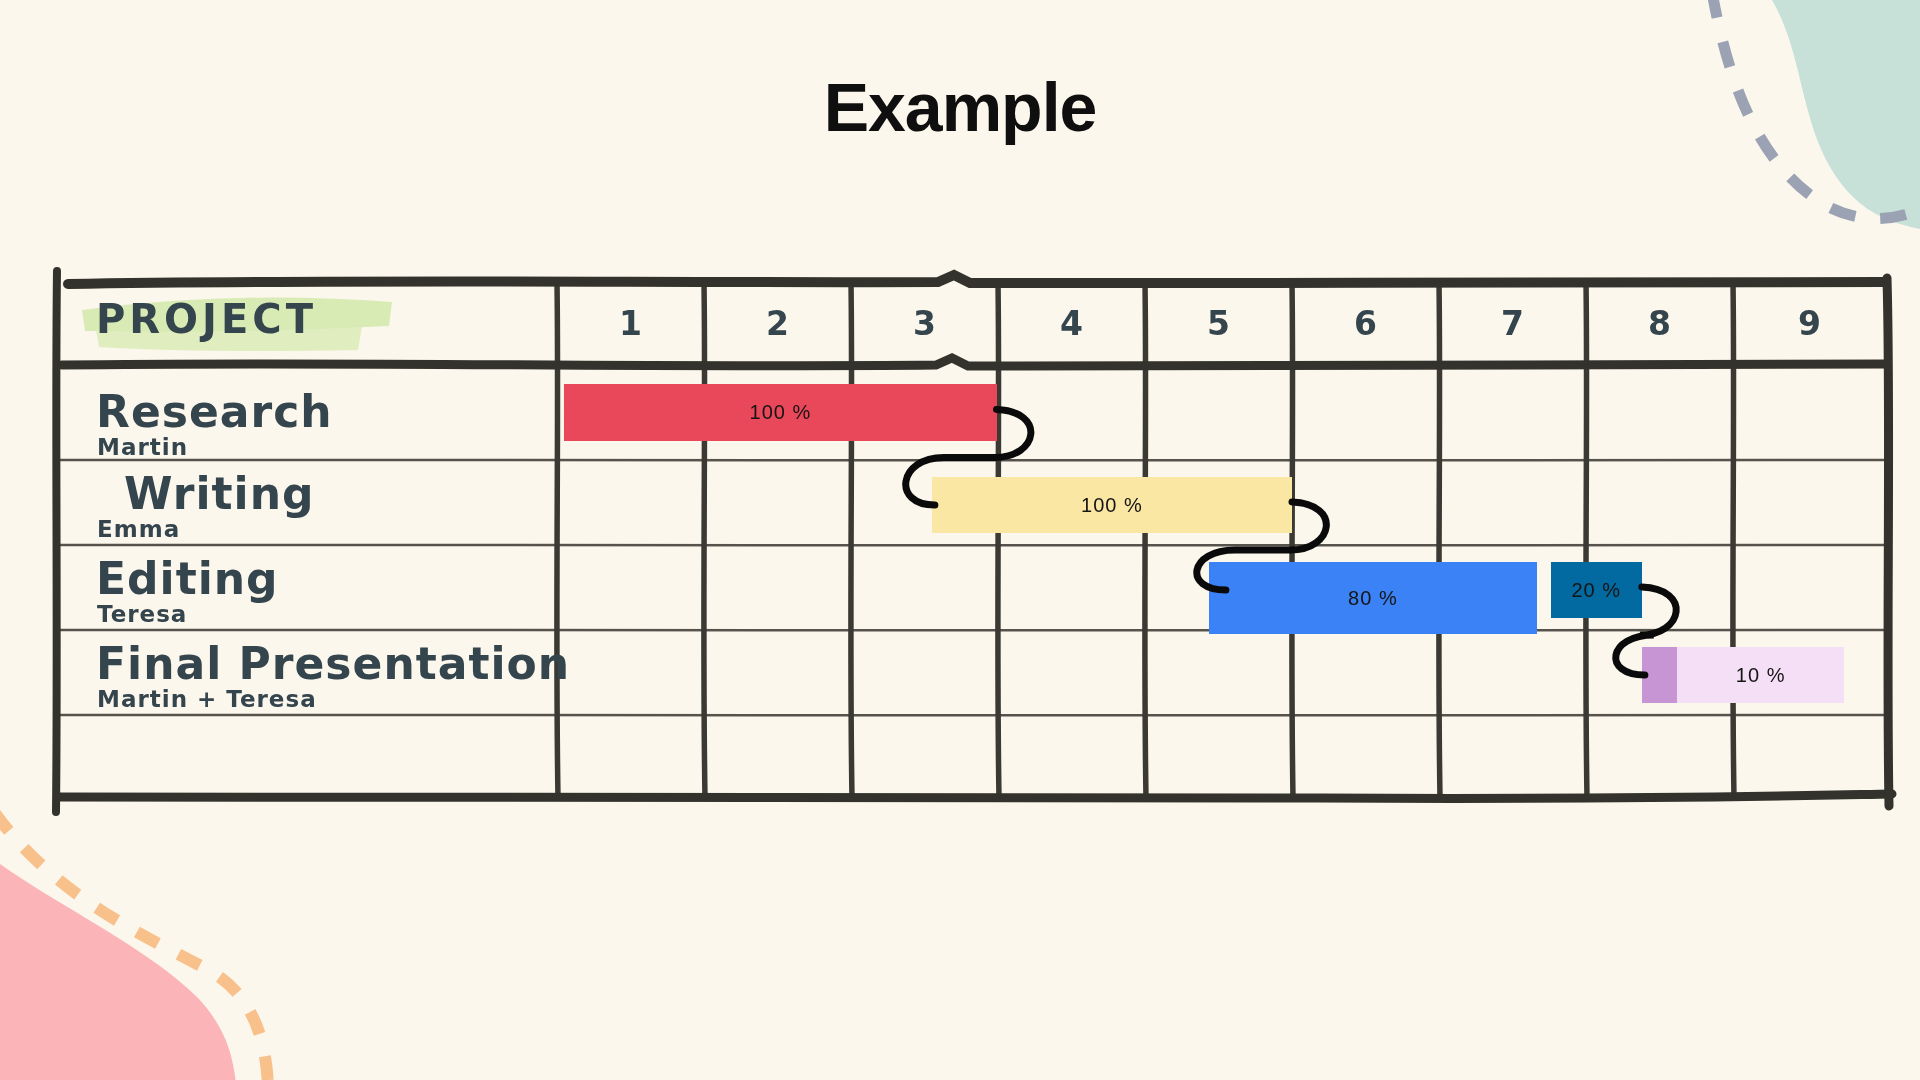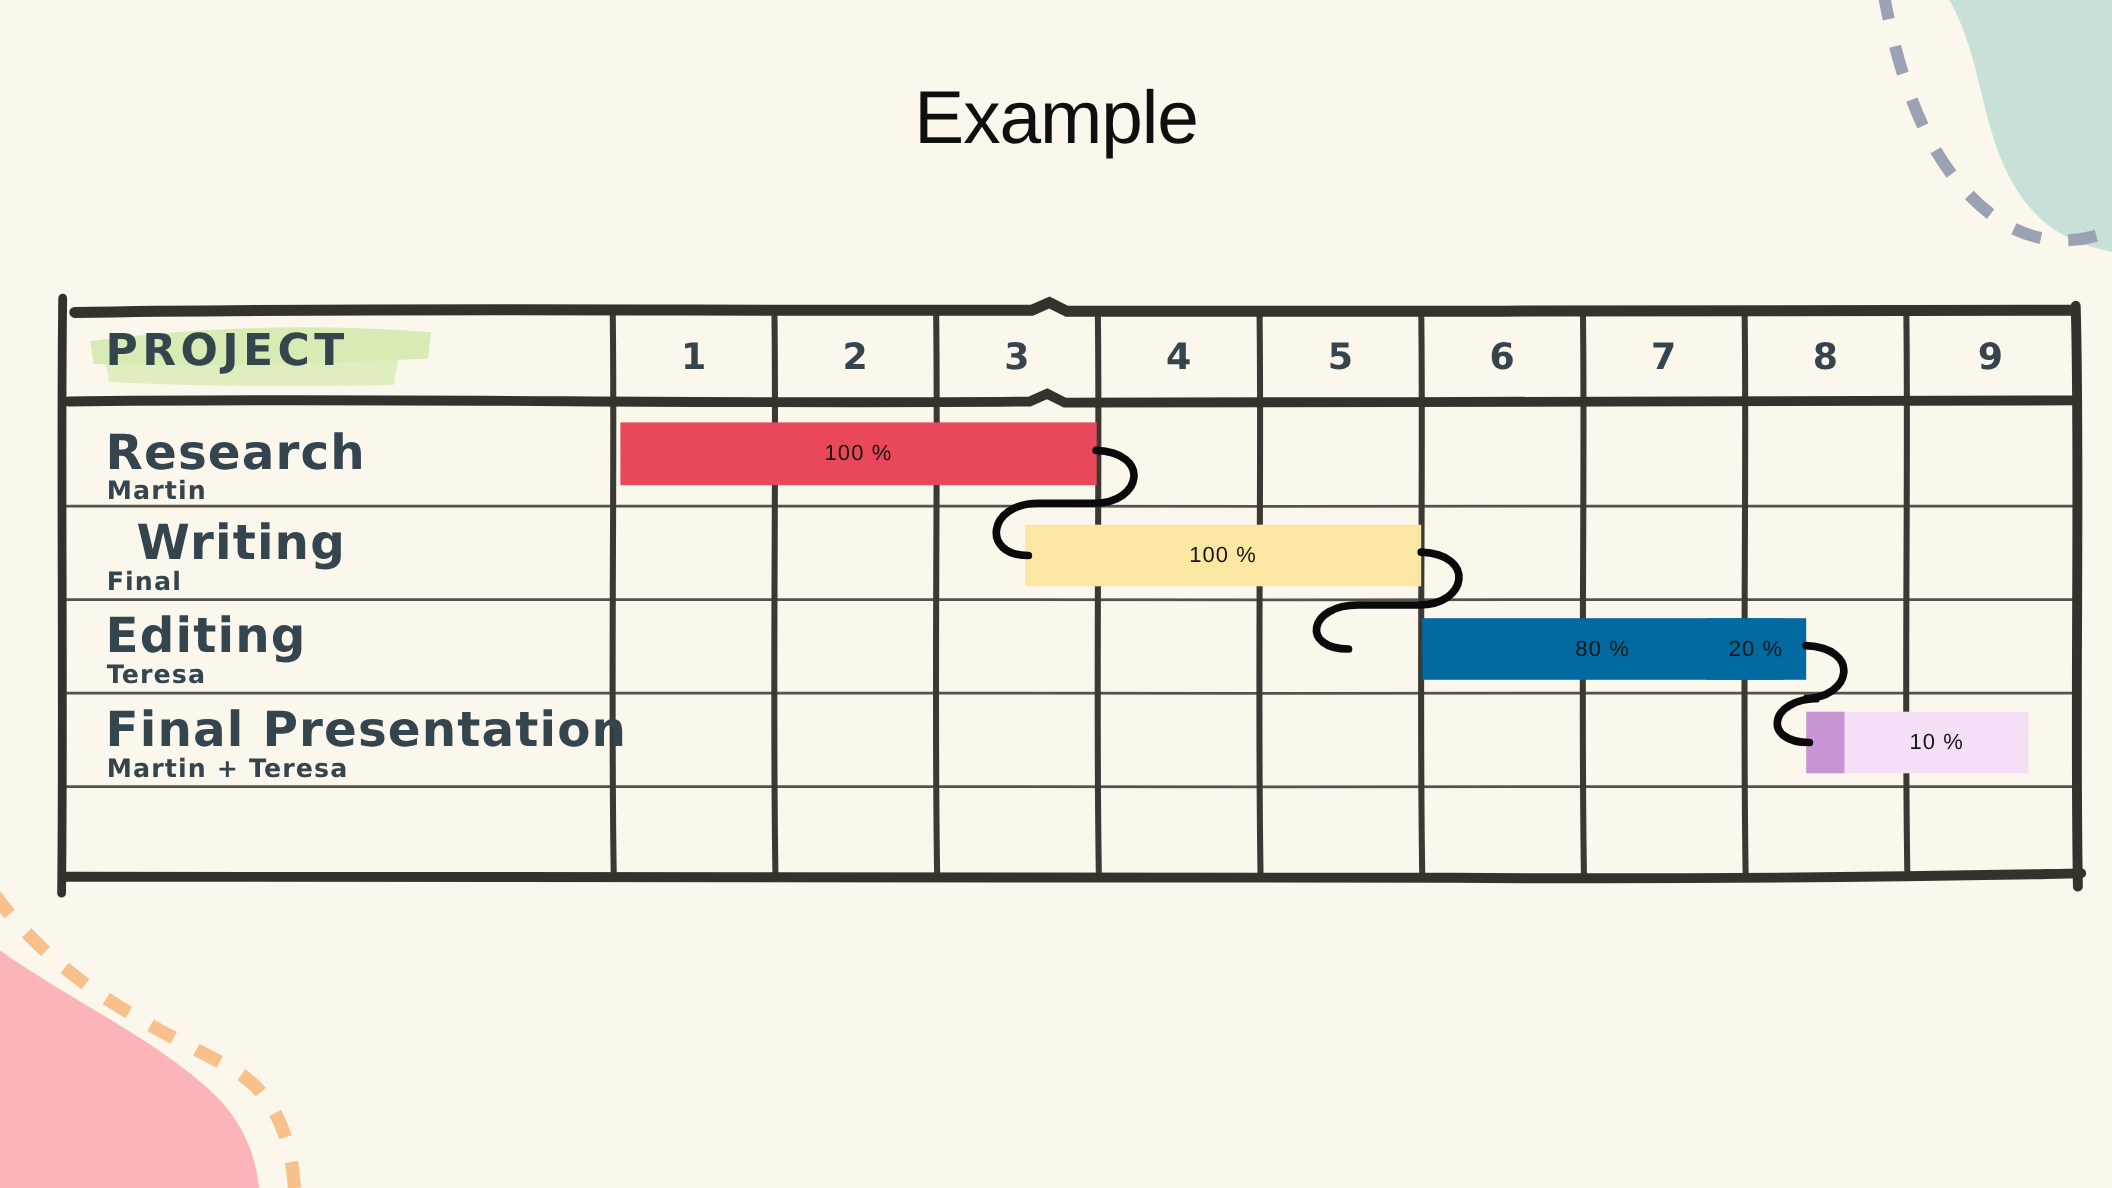--- a/index.html
+++ b/index.html
@@ -4,21 +4,21 @@
 <style>
   html,body{margin:0;padding:0;}
   body{
     width:1920px;height:1080px;overflow:hidden;position:relative;
     background:#FCF7EC;
     font-family:"Liberation Sans",sans-serif;
   }
   .layer{position:absolute;left:0;top:0;width:1920px;height:1080px;}
   #title{
     position:absolute;top:68px;left:0;width:1920px;text-align:center;
-    font-family:"Liberation Sans",sans-serif;font-weight:normal;
+    font-family:"Liberation Sans",sans-serif;font-weight:bold;
     font-size:68px;letter-spacing:-1px;color:#0f0f0f;
   }
   .hand{font-family:"DejaVu Sans",sans-serif;color:#35454E;}
   #project-label{
     position:absolute;left:96px;top:296px;font-size:40px;font-weight:700;
     letter-spacing:4px;
   }
   .period-cell{
     position:absolute;top:284px;height:78px;display:flex;
     align-items:center;justify-content:center;
@@ -87,34 +87,34 @@
     <div class="period-cell hand" style="left: 1145px; width: 147px;">5</div>
     <div class="period-cell hand" style="left: 1292px; width: 147px;">6</div>
     <div class="period-cell hand" style="left: 1439px; width: 147px;">7</div>
     <div class="period-cell hand" style="left: 1586px; width: 147px;">8</div>
     <div class="period-cell hand" style="left: 1733px; width: 153px;">9</div>
   </div>
 <div id="task-labels">
     <div class="task-name hand" style="top: 386px;">Research</div>
     <div class="task-owner hand" style="top: 434px;">Martin</div>
     <div class="task-name hand" style="top: 468px; margin-left: 28px;">Writing</div>
-    <div class="task-owner hand" style="top: 516px;">Final</div>
+    <div class="task-owner hand" style="top: 516px;">Emma</div>
     <div class="task-name hand" style="top: 553px;">Editing</div>
     <div class="task-owner hand" style="top: 601px;">Teresa</div>
     <div class="task-name hand" style="top: 638px;">Final Presentation</div>
     <div class="task-owner hand" style="top: 686px;">Martin + Teresa</div>
   </div>
 <div id="bars">
     <div class="bar-seg" style="left: 564.35px; width: 432.18px; top: 384px; height: 57px; background: rgb(232, 72, 90);">
       <span class="bar-label">100 %</span>
     </div>
     <div class="bar-seg" style="left: 931.85px; width: 360.15px; top: 477px; height: 56px; background: rgb(250, 231, 164);">
       <span class="bar-label">100 %</span>
     </div>
-    <div class="bar-seg" style="left: 1293px; width: 327.81px; top: 562px; height: 56px; background: #0369a1;">
+    <div class="bar-seg" style="left: 1209px; width: 327.81px; top: 562px; height: 72px; background: #3b82f6;">
       <span class="bar-label">80 %</span>
     </div>
     <div class="bar-seg" style="left: 1550.72px; width: 91.14px; top: 562px; height: 56px; background: #0369a1;">
       <span class="bar-label">20 %</span>
     </div>
     <div class="bar-seg" style="left: 1641.86px; width: 35.28px; top: 647px; height: 56px; background: rgb(199, 148, 212);"></div>
     <div class="bar-seg" style="left: 1677.14px; width: 167px; top: 647px; height: 56px; background: rgb(245, 223, 247);">
       <span class="bar-label">10 %</span>
     </div>
   </div>

